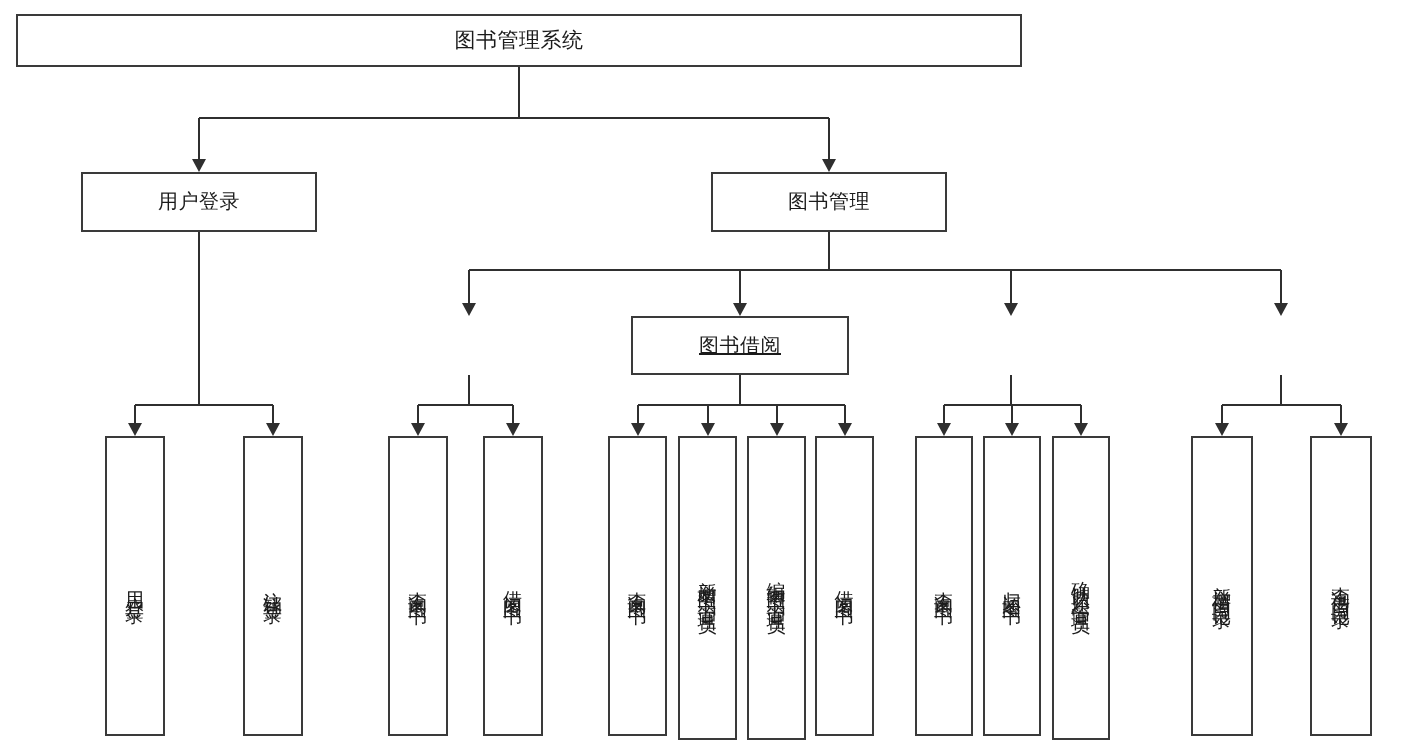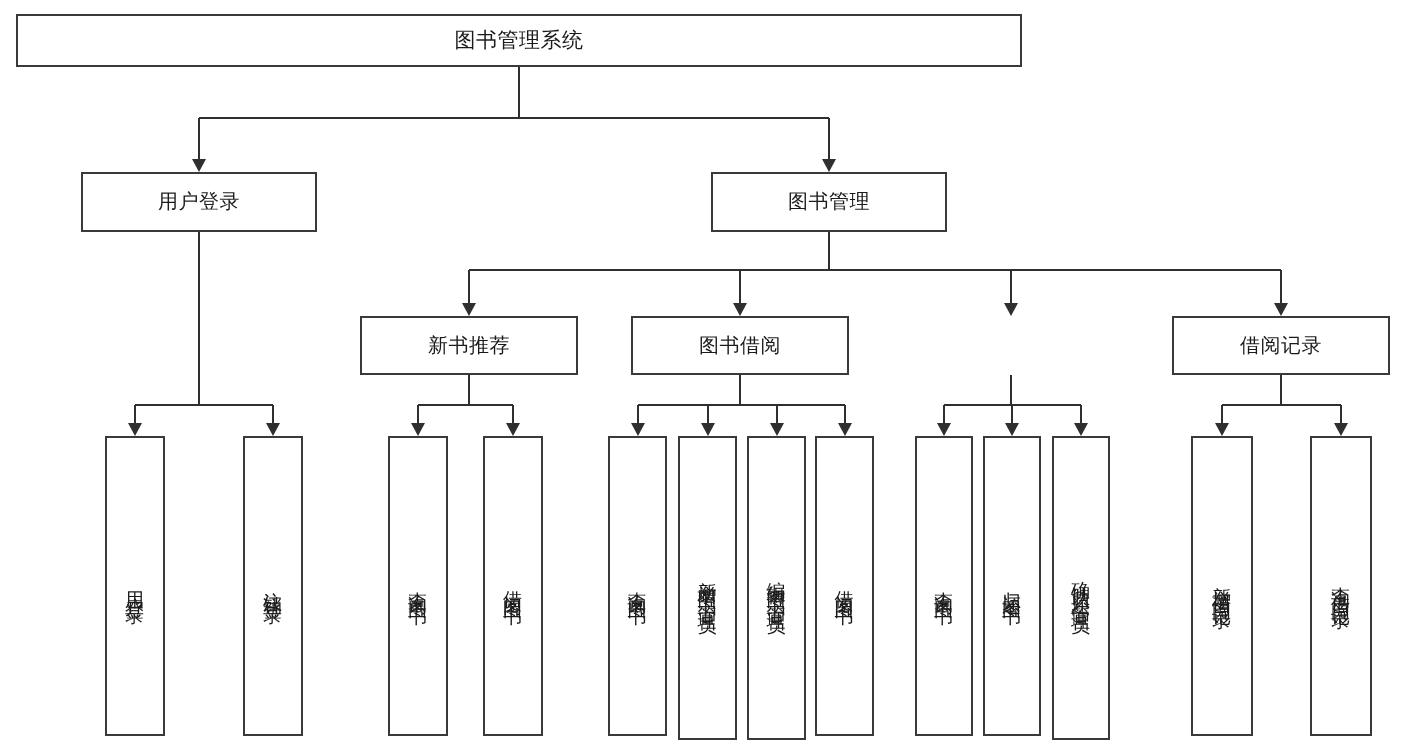--- a/index.html
+++ b/index.html
@@ -93,28 +93,22 @@
     <span class="label">图书管理系统</span>
   </div>
 
   <div class="node horizontal" id="node-l2-0" style="left: 81px; top: 172px; width: 236px; height: 60px;">
     <span class="label">用户登录</span>
   </div>
   <div class="node horizontal" id="node-l2-1" style="left: 711px; top: 172px; width: 236px; height: 60px;">
     <span class="label">图书管理</span>
   </div>
 
-  <div class="node horizontal" id="node-l3-0" style="left: 360px; top: 316px; width: 218px; height: 59px;">
-    <span class="label">新书推荐</span>
-  </div>
-  <div class="node horizontal" id="node-l3-1" style="left: 631px; top: 316px; width: 218px; height: 59px;">
+  <div class="node horizontal" id="node-l3-1" style="left: 631px; top: 316px; width: 218px; height: 59px; text-decoration: underline;">
     <span class="label">图书借阅</span>
-  </div>
-  <div class="node horizontal" id="node-l3-3" style="left: 1172px; top: 316px; width: 218px; height: 59px;">
-    <span class="label">借阅记录</span>
   </div>
 
   <div class="node leaf" id="node-leaf-0" style="left: 105px; top: 436px; width: 60px; height: 300px;">
     <span class="label">用户登录</span>
   </div>
   <div class="node leaf" id="node-leaf-1" style="left: 243px; top: 436px; width: 60px; height: 300px;">
     <span class="label">注销登录</span>
   </div>
   <div class="node leaf" id="node-leaf-2" style="left: 388px; top: 436px; width: 60px; height: 300px;">
     <span class="label">查询图书</span>

